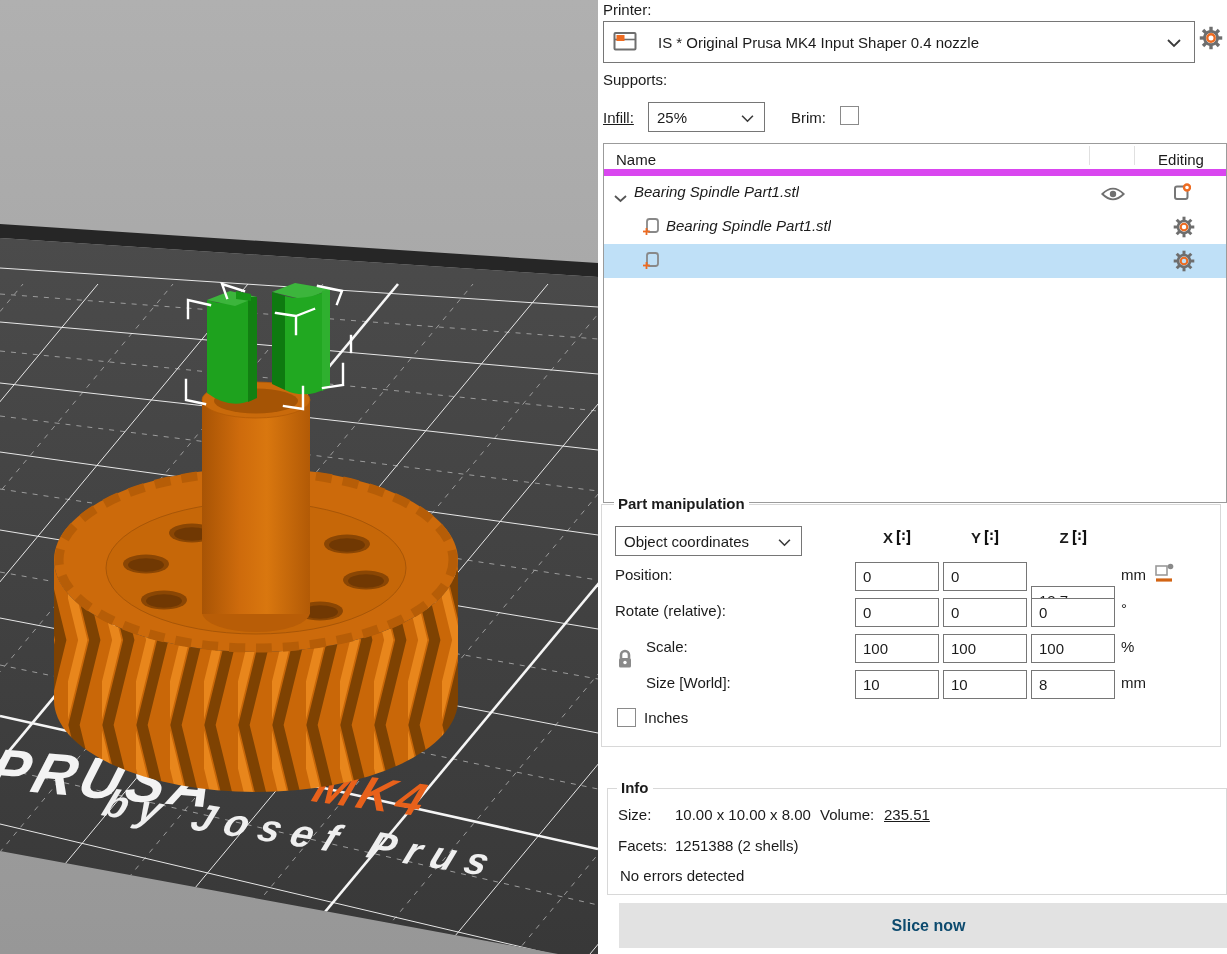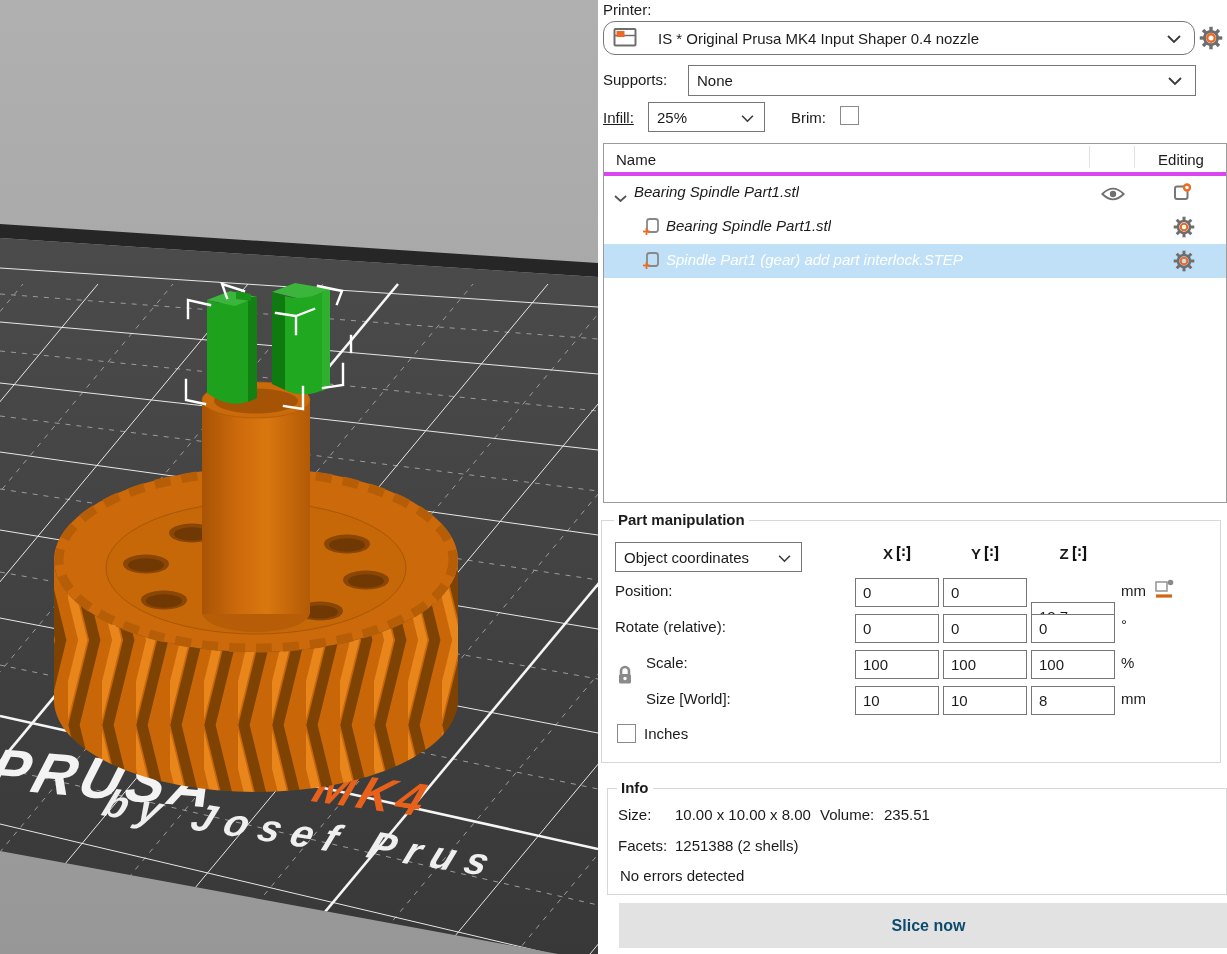--- a/index.html
+++ b/index.html
@@ -17,21 +17,21 @@
   .lbl { white-space:nowrap; }
   .combo { position:absolute; display:flex; align-items:center; background:#fff;
            border:1px solid #767676; overflow:hidden; }
   .combo .ctext { flex:1; padding-left:8px; white-space:nowrap; overflow:hidden; }
   .combo .chev { flex:none; margin-right:12px; }
   .checkbox { position:absolute; width:19px; height:19px; background:#fff; border:1px solid #8a8a8a; }
 
   
   .list { position:absolute; left:5px; top:143px; width:624px; height:360px;
           border:1px solid #9b9b9b; background:#fff; }
-  .list-header { position:relative; height:32px; border-bottom:4px solid #d946ef; }
+  .list-header { position:relative; height:32px; border-bottom:7px solid #d946ef; }
   .col-sep { position:absolute; top:2px; bottom:4px; width:1px; background:#e0e0e0; }
   .lrow { position:relative; height:34px; display:flex; align-items:center;font-style:italic; }
   .lrow.sel { background:#bfe0f7; color:#fff; }
   .lrow .rtext { white-space:nowrap; overflow:hidden; }
 
   
   .group { position:absolute; border:1px solid #d8d8d8; background:#fff; }
   .gtitle { position:absolute; top:-10px; background:#fff; padding:0 4px; font-weight:bold; white-space:nowrap; }
 
   .nfield { position:absolute; width:84px; height:29px; border:1px solid #767676;
@@ -190,21 +190,21 @@
         <path d="M343,364 L343,385 L323,388"></path>
         <path d="M303,387 L303,409 L284,406"></path>
         <path d="M351,336 L351,352"></path>
       </g>
     </svg>
   </div>
 
   <div class="panel">
 
     <div class="abs lbl" style="left:5px; top:1px;text-align:right;">Printer:</div>
-    <div class="combo" style="left:5px; top:21px; width:592px; height:34px;border-radius:12px;">
+    <div class="combo" style="left:5px; top:21px; width:592px; height:42px;">
       <span style="flex:none; margin-left:8px;">
         <svg width="26" height="24" viewBox="0 0 26 24">
           <rect x="2.5" y="4" width="21" height="16.5" rx="1" fill="none" stroke="#6e6e6e" stroke-width="2"></rect>
           <line x1="2.5" y1="10.5" x2="23.5" y2="10.5" stroke="#6e6e6e" stroke-width="1.6"></line>
           <rect x="4.5" y="6" width="8" height="6" fill="#ed6b21"></rect>
         </svg>
       </span>
       <span class="ctext" style="padding-left:20px;">IS * Original Prusa MK4 Input Shaper 0.4 nozzle</span>
       <span class="chev">
         <svg width="16" height="10" viewBox="0 0 16 10">
@@ -223,28 +223,20 @@
             <line x1="6.8" y1="6.8" x2="3.7" y2="3.7"></line>
           <line x1="11" y1="5" x2="11" y2="0.7"></line>
             <line x1="15.2" y1="6.8" x2="18.3" y2="3.7"></line>
         </g>
         <circle cx="11" cy="11" r="6" fill="#fff" stroke="#6e6e6e" stroke-width="2.6"></circle>
         <circle cx="11" cy="11" r="3.4" fill="none" stroke="#ed6b21" stroke-width="2.2"></circle>
       </svg>
     </span>
 
     <div class="abs lbl" style="left:5px; top:71px;">Supports:</div>
-    <div class="combo" style="left:90px; top:65px; width:508px; height:31px;">
-      <span class="ctext">None</span>
-      <span class="chev">
-        <svg width="16" height="10" viewBox="0 0 16 10">
-            <polyline points="2,2 8,8 14,2" fill="none" stroke="#3a3a3a" stroke-width="1.8"></polyline>
-          </svg>
-      </span>
-    </div>
 
     <div class="abs lbl" style="left:5px; top:109px;text-decoration:underline;">Infill:</div>
     <div class="combo" style="left:50px; top:102px; width:117px; height:30px;">
       <span class="ctext">25%</span>
       <span class="chev" style="margin-right:9px;">
         <svg width="15" height="9" viewBox="0 0 16 10">
             <polyline points="2,2 8,8 14,2" fill="none" stroke="#3a3a3a" stroke-width="1.8"></polyline>
           </svg>
       </span>
     </div>
@@ -308,41 +300,40 @@
       </div>
 
       <div class="lrow sel">
         <span class="abs" style="left:38px; top:7px;">
           <svg width="18" height="20" viewBox="0 0 18 20">
             <rect x="5" y="2" width="11" height="13" rx="2.5" fill="none" stroke="#888" stroke-width="1.8"></rect>
             <line x1="4.5" y1="11" x2="4.5" y2="18" stroke="#ed6b21" stroke-width="1.8"></line>
             <line x1="1" y1="14.5" x2="8" y2="14.5" stroke="#ed6b21" stroke-width="1.8"></line>
           </svg>
         </span>
-        <span class="rtext abs" style="left:62px; top:7px;">Spindle Part1 (gear) add part interlock.STEP</span>
         <span class="abs" style="left:569px; top:6px;">
           <svg width="22" height="22" viewBox="0 0 22 22">
             <g stroke="#6e6e6e" stroke-width="3">
               <line x1="17" y1="11" x2="21.3" y2="11"></line>
                 <line x1="15.2" y1="15.2" x2="18.3" y2="18.3"></line>
               <line x1="11" y1="17" x2="11" y2="21.3"></line>
                 <line x1="6.8" y1="15.2" x2="3.7" y2="18.3"></line>
               <line x1="5" y1="11" x2="0.7" y2="11"></line>
                 <line x1="6.8" y1="6.8" x2="3.7" y2="3.7"></line>
               <line x1="11" y1="5" x2="11" y2="0.7"></line>
                 <line x1="15.2" y1="6.8" x2="18.3" y2="3.7"></line>
             </g>
             <circle cx="11" cy="11" r="6" fill="none" stroke="#6e6e6e" stroke-width="2.6"></circle>
             <circle cx="11" cy="11" r="3.3" fill="none" stroke="#ed6b21" stroke-width="2.1"></circle>
           </svg>
         </span>
       </div>
     </div>
 
-    <div class="group" style="left:3px; top:520px; width:620px; height:243px;">
+    <div class="group" style="left:3px; top:504px; width:620px; height:243px;">
       <div class="gtitle" style="left:12px;">Part manipulation</div>
 
       <div class="combo" style="left:13px; top:21px; width:187px; height:30px;">
         <span class="ctext">Object coordinates</span>
         <span class="chev" style="margin-right:9px;">
           <svg width="15" height="9" viewBox="0 0 16 10">
               <polyline points="2,2 8,8 14,2" fill="none" stroke="#3a3a3a" stroke-width="1.8"></polyline>
             </svg>
         </span>
       </div>
@@ -410,21 +401,21 @@
 
       <div class="checkbox" style="left:15px; top:203px; position:absolute;"></div>
       <span class="abs lbl" style="left:42px; top:204px;">Inches</span>
     </div>
 
     <div class="group" style="left:9px; top:788px; width:620px; height:107px;">
       <div class="gtitle" style="left:9px;">Info</div>
       <span class="abs lbl" style="left:10px; top:17px;">Size:</span>
       <span class="abs lbl" style="left:67px; top:17px;">10.00 x 10.00 x 8.00</span>
       <span class="abs lbl" style="left:212px; top:17px;">Volume:</span>
-      <span class="abs lbl" style="left:276px; top:17px;">235.51</span>
+      <span class="abs lbl" style="left:276px; top:17px;text-decoration:underline;">235.51</span>
       <span class="abs lbl" style="left:10px; top:48px;">Facets:</span>
       <span class="abs lbl" style="left:67px; top:48px;">1251388 (2 shells)</span>
       <span class="abs lbl" style="left:12px; top:78px;">No errors detected</span>
     </div>
 
     <button class="slice-btn">Slice now</button>
   </div>
 </div>
 
 </body></html>

